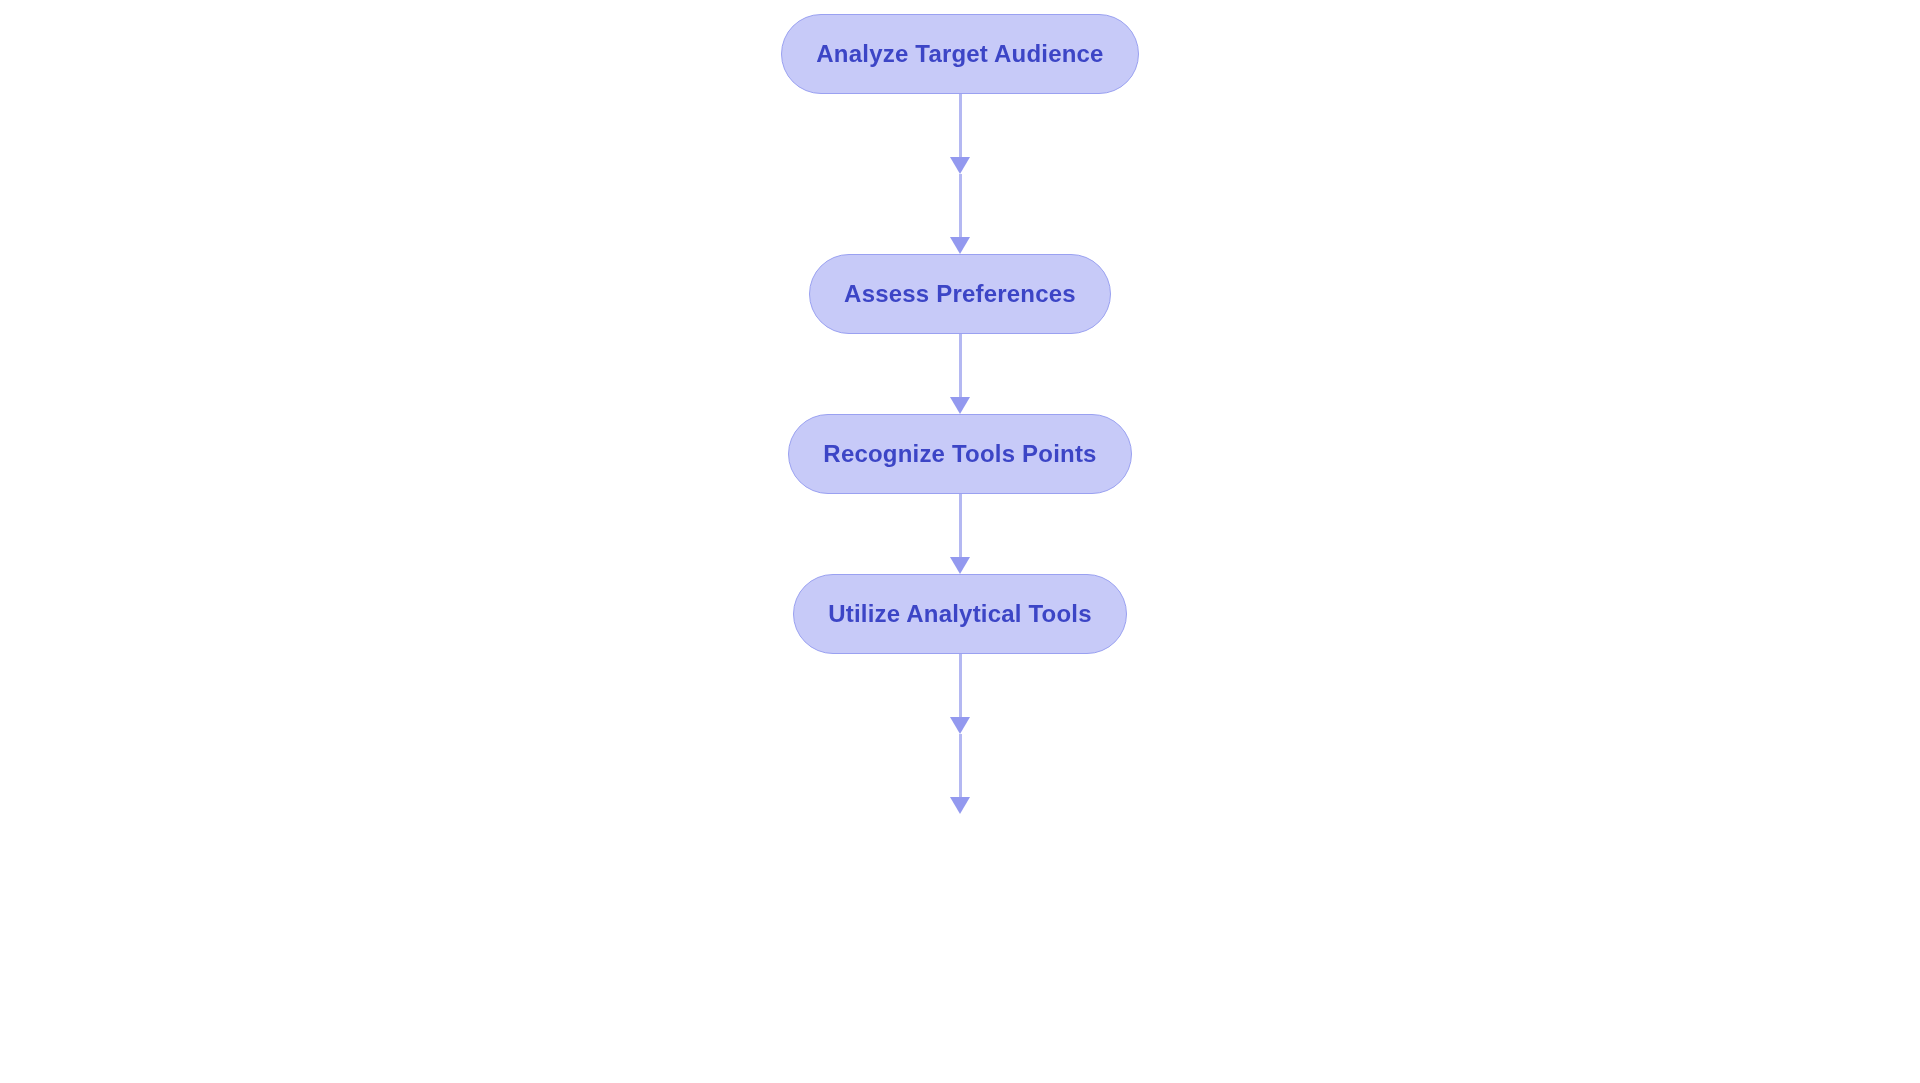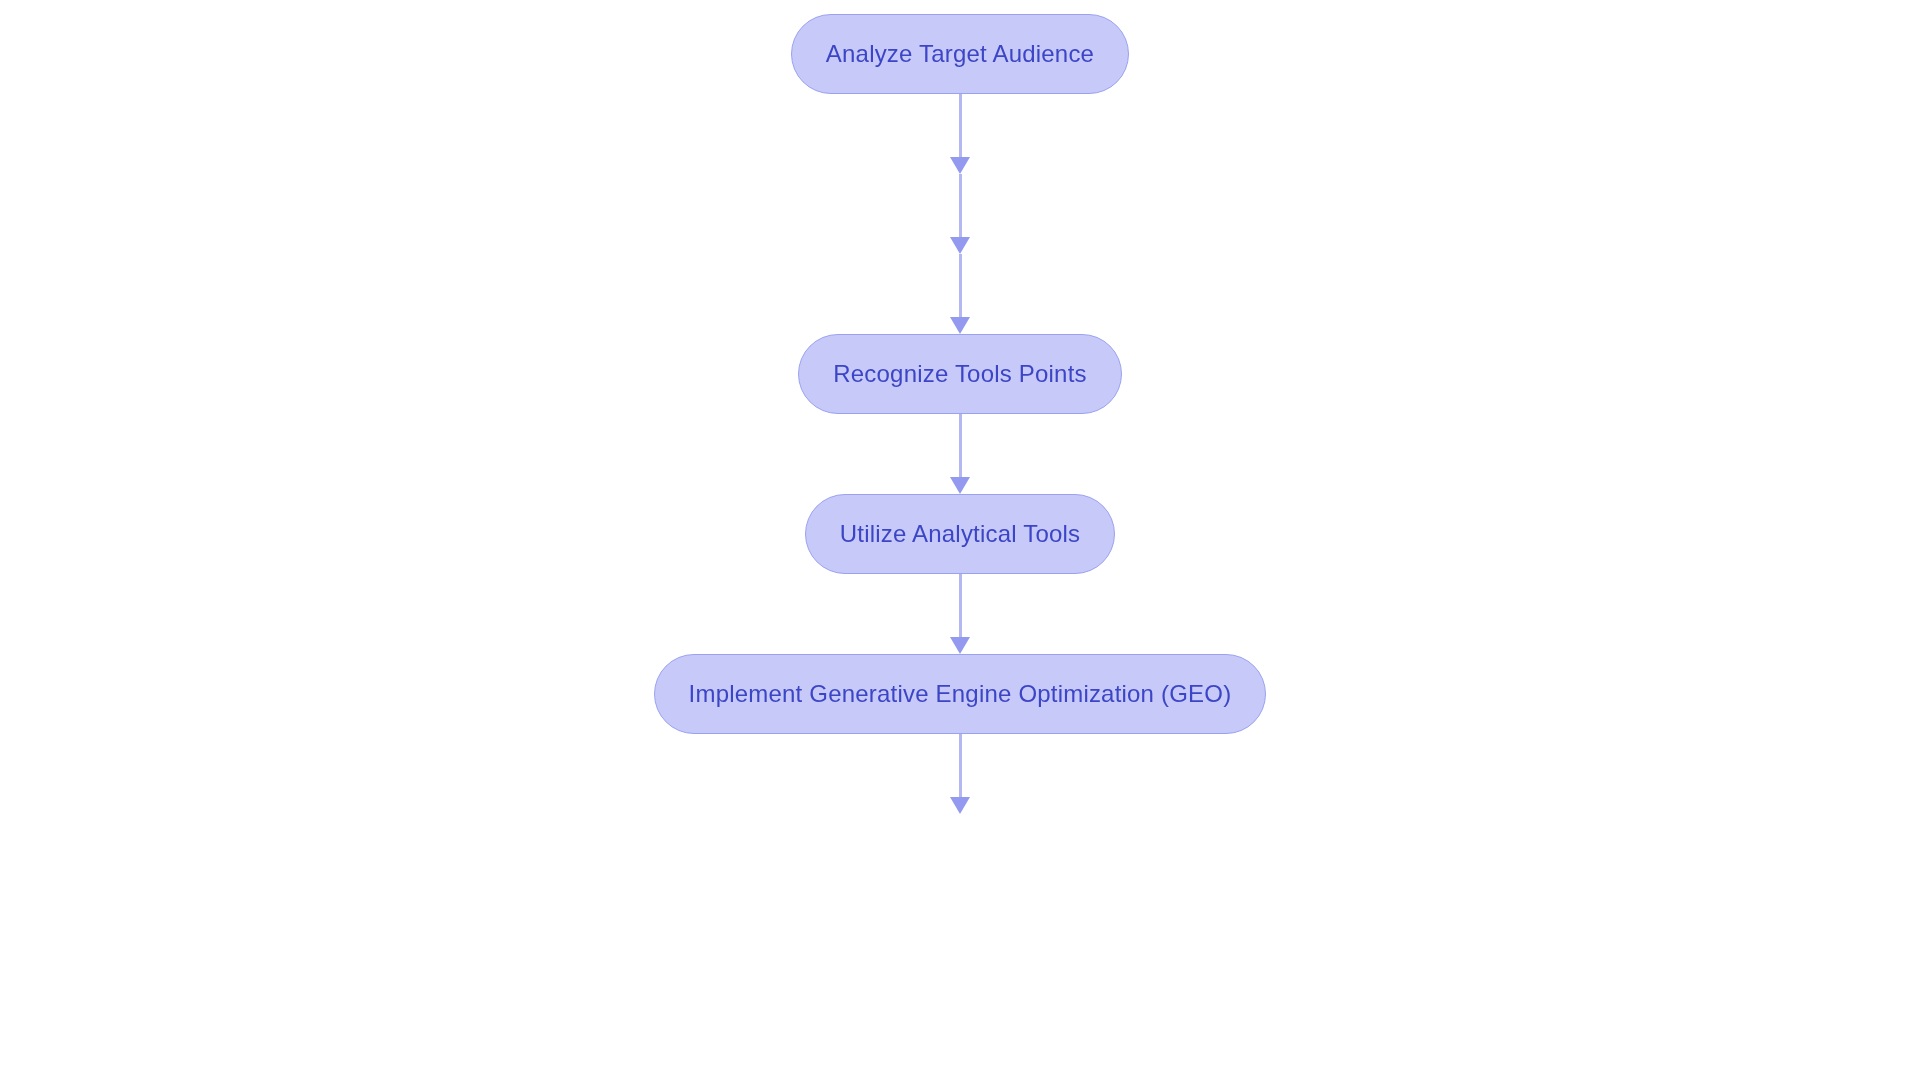--- a/index.html
+++ b/index.html
@@ -30,20 +30,21 @@
     height: 80px;
     min-width: 250px;
     padding: 0 34px;
     display: flex;
     align-items: center;
     justify-content: center;
     background: var(--node-fill);
     border: 1.5px solid var(--node-border);
     border-radius: 40px;
     flex: 0 0 auto;
+    font-weight: bold;
   }
   .flow-node .node-label {
     color: var(--node-text);
     font-size: 24px;
     letter-spacing: 0.2px;
     white-space: nowrap;
   }
   .arrow {
     height: 80px;
     display: flex;
@@ -78,20 +79,23 @@
     <div class="arrow-line"></div>
     <div class="arrow-head"></div>
   </div>
 
 
   <div class="arrow">
     <div class="arrow-line"></div>
     <div class="arrow-head"></div>
   </div>
 
+  <div class="flow-node">
+    <span class="node-label">Assess Preferences</span>
+  </div>
 
   <div class="arrow">
     <div class="arrow-line"></div>
     <div class="arrow-head"></div>
   </div>
 
   <div class="flow-node">
     <span class="node-label">Recognize Tools Points</span>
   </div>
 
@@ -102,23 +106,20 @@
 
   <div class="flow-node">
     <span class="node-label">Utilize Analytical Tools</span>
   </div>
 
   <div class="arrow">
     <div class="arrow-line"></div>
     <div class="arrow-head"></div>
   </div>
 
-  <div class="flow-node">
-    <span class="node-label">Implement Generative Engine Optimization (GEO)</span>
-  </div>
 
   <div class="arrow">
     <div class="arrow-line"></div>
     <div class="arrow-head"></div>
   </div>
 
 
 </div>
 
 </body></html>

